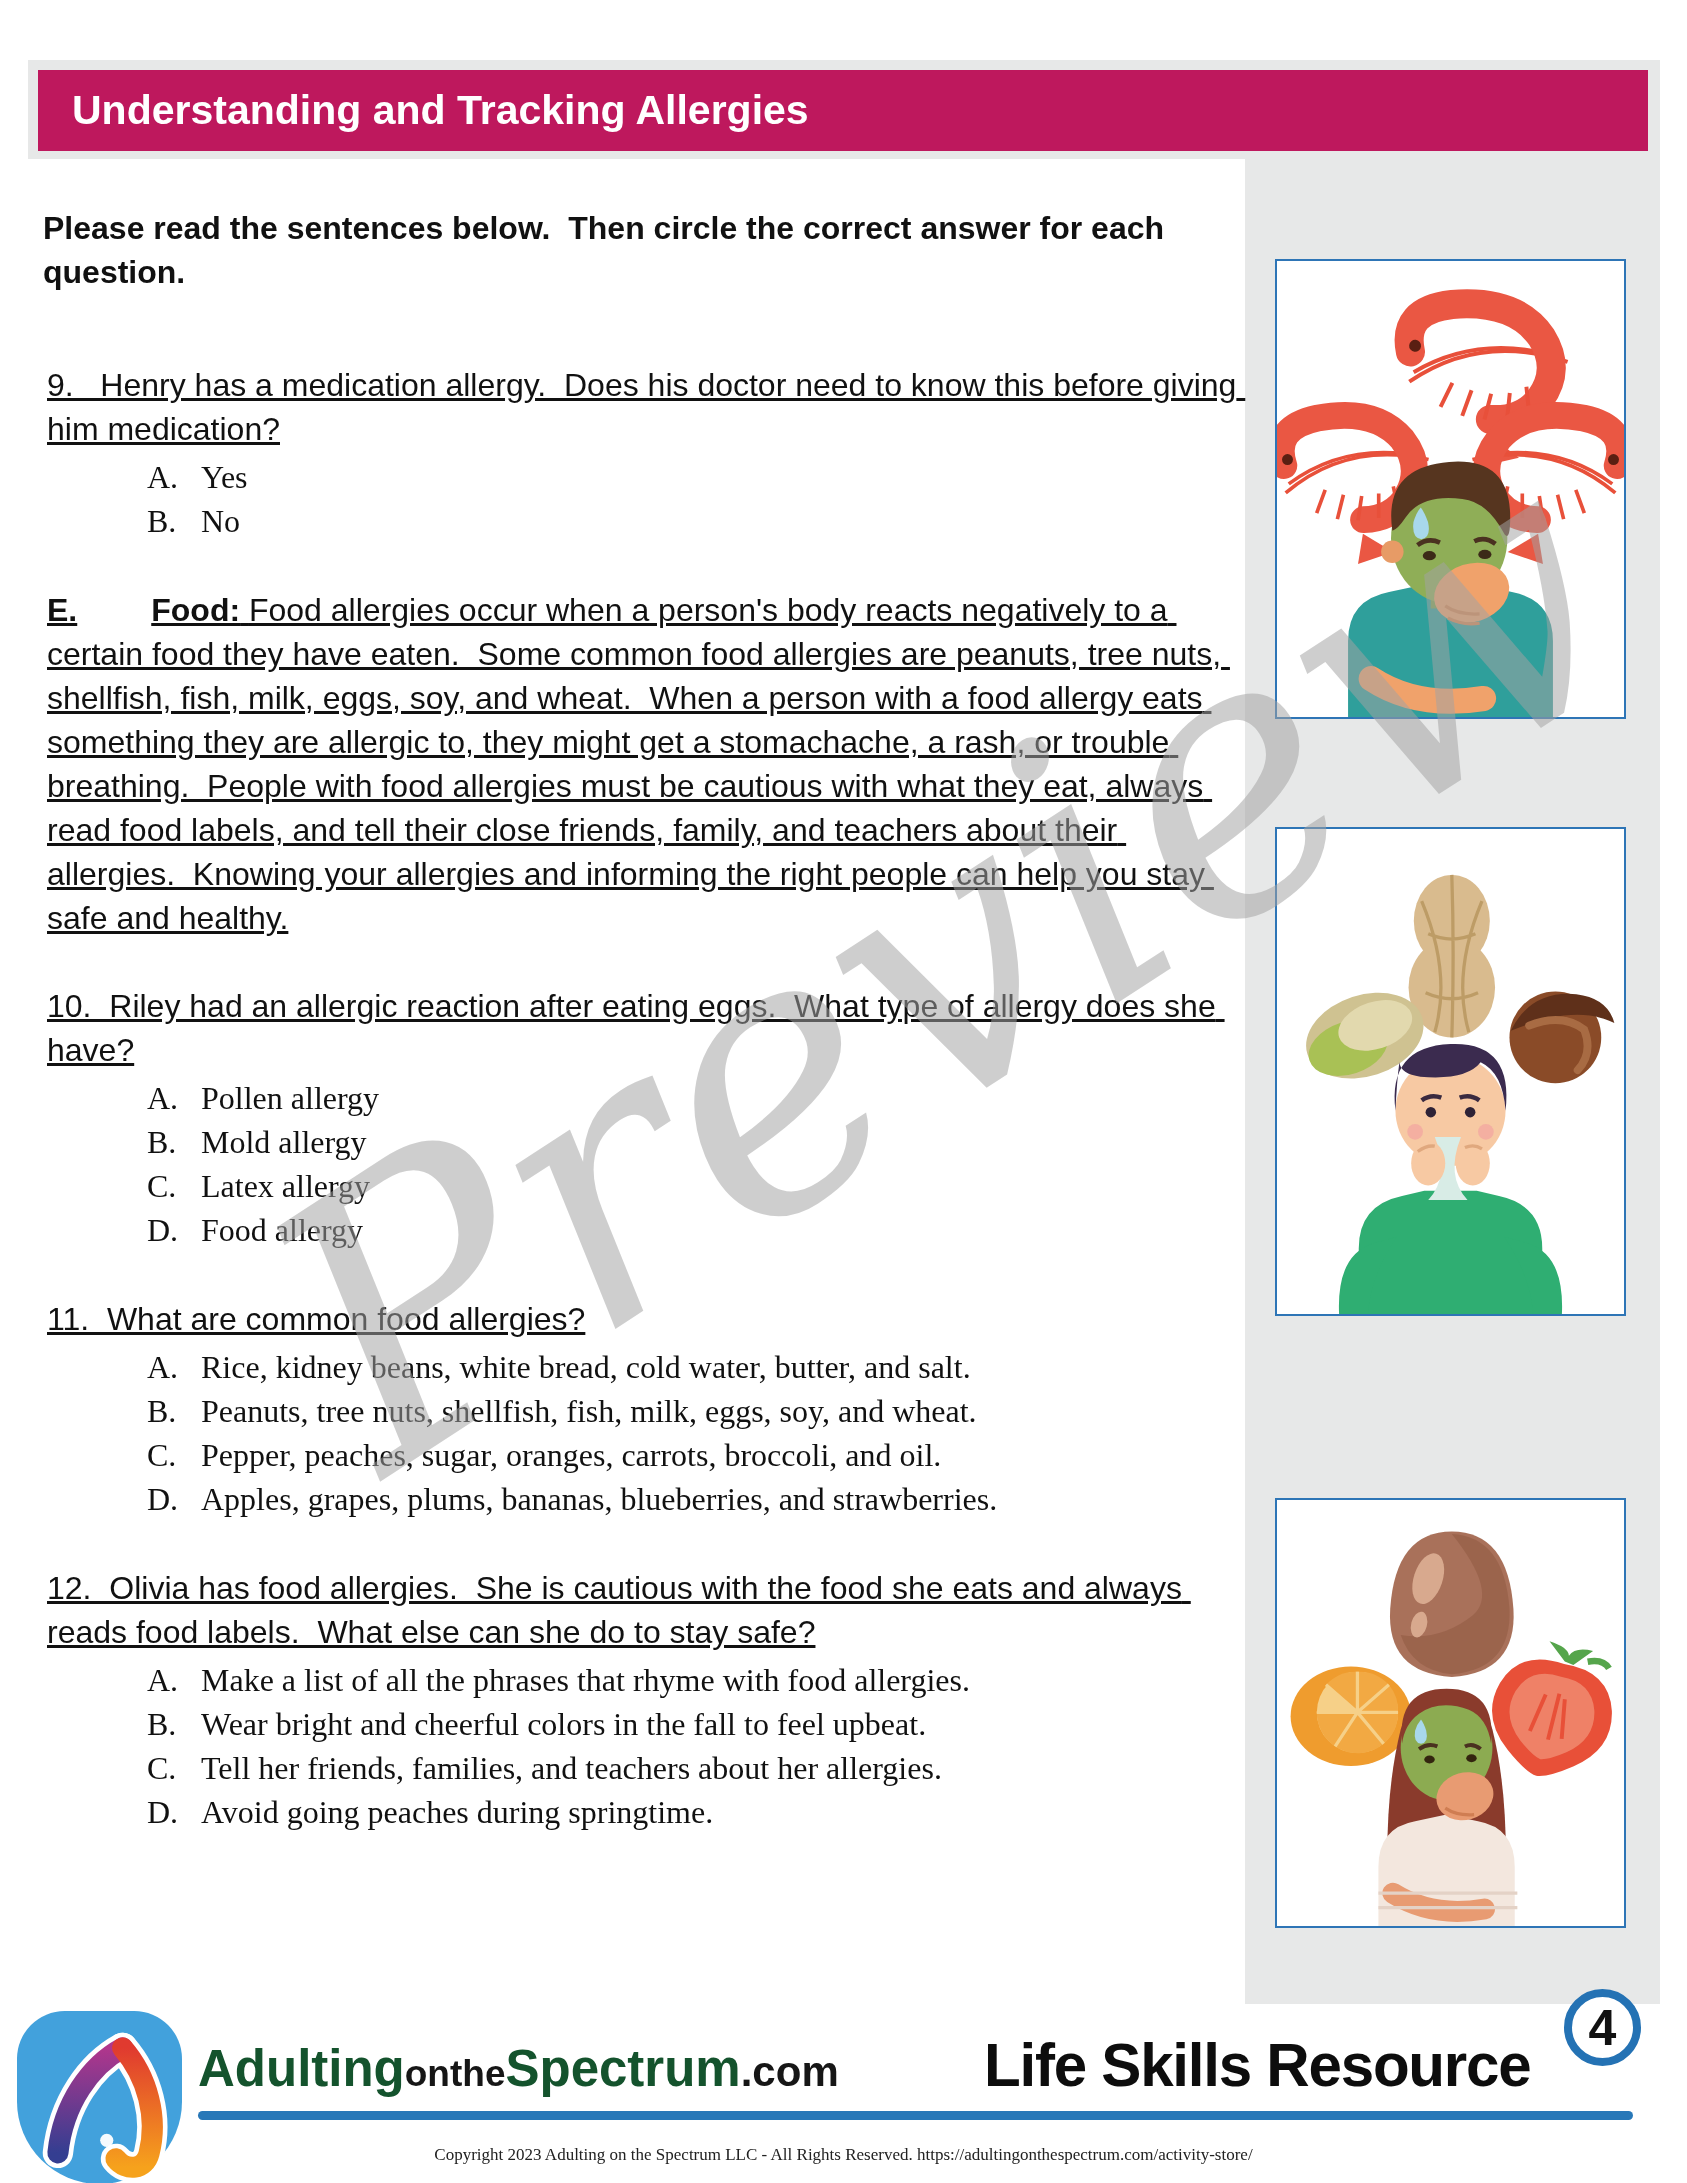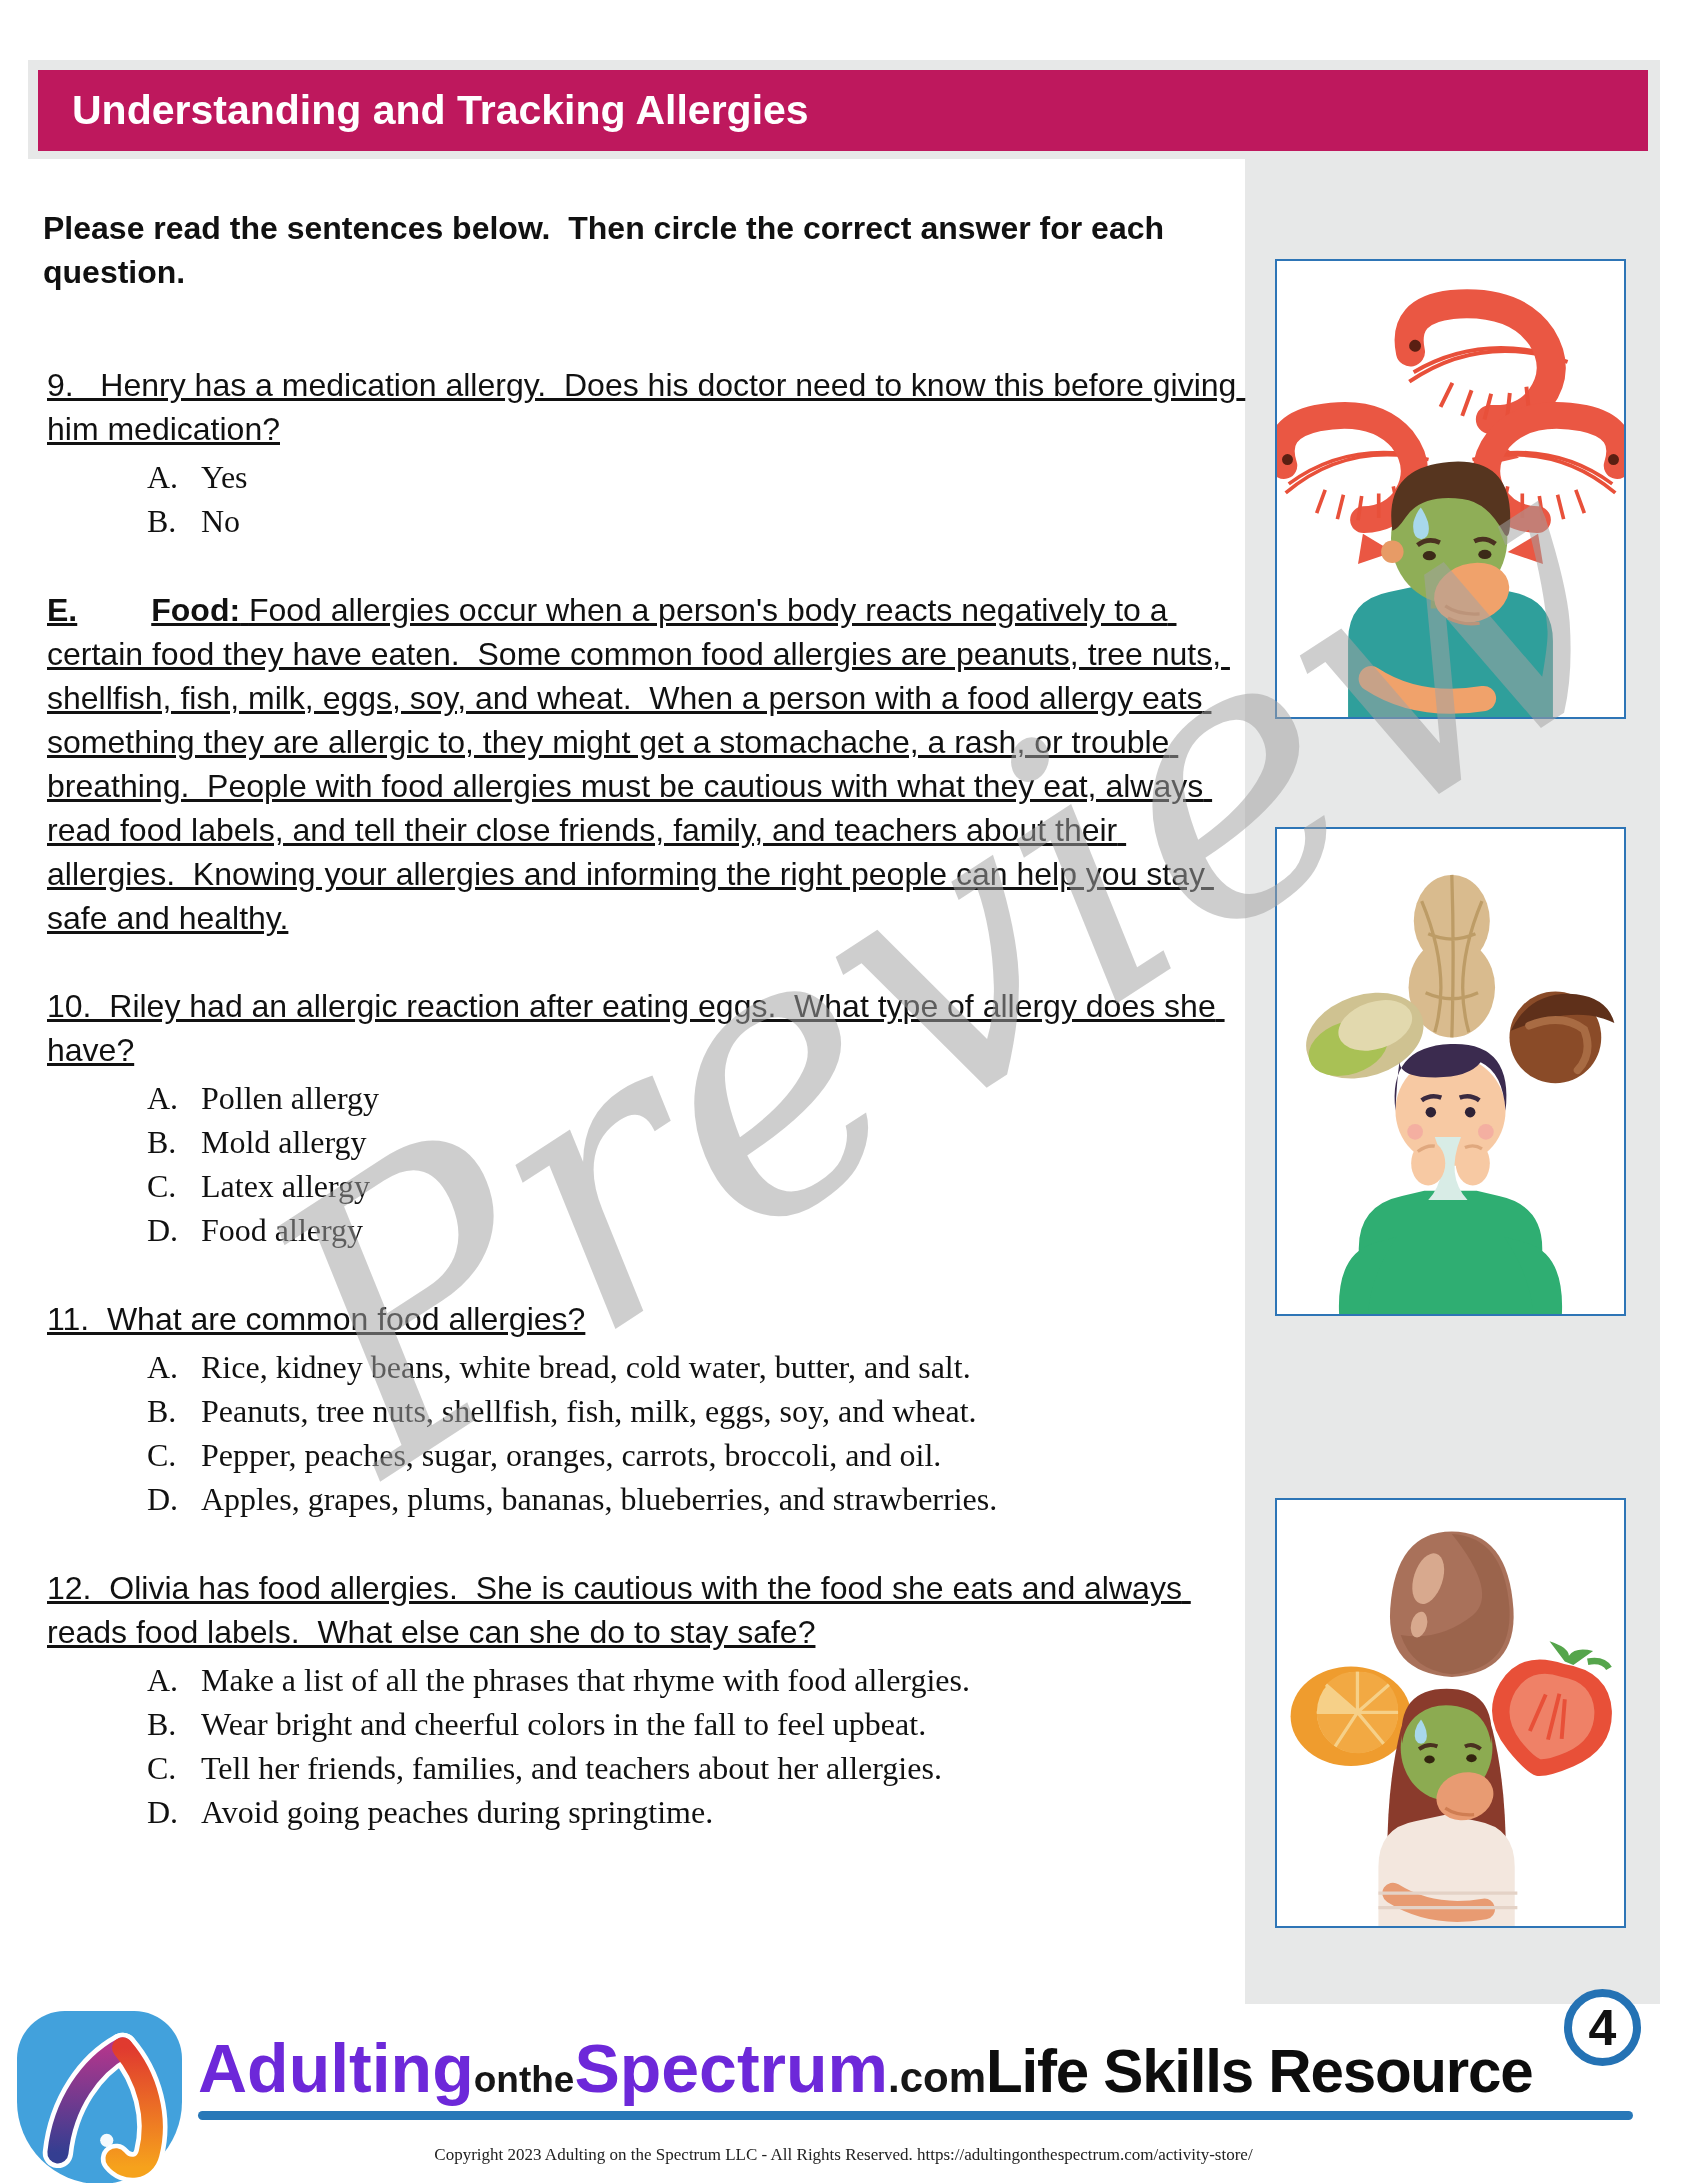--- a/index.html
+++ b/index.html
@@ -57,21 +57,21 @@
   
   .logo-box{
     position:absolute;left:17px;top:2011px;width:165px;height:173px;
     background:#42a1dc;border-radius:48px 48px 83px 83px;z-index:2;
   }
   .brand-row{
     position:absolute;left:198px;top:2029px;width:1349px;z-index:2;
     display:flex;justify-content:space-between;align-items:baseline;
   }
   .brand{white-space:nowrap;}
-  .brand .p1,.brand .p3{color:#6d28d9;font-size:68px;font-weight:800;}
+  .brand .p1,.brand .p3{color:#14532d;font-size:51px;font-weight:800;}
   .brand .p2{color:#161616;font-size:37px;font-weight:700;}
   .brand .p4{color:#161616;font-size:42px;font-weight:800;}
   .tagline{
     color:#0d0d0d;font-size:62px;font-weight:800;letter-spacing:-1.3px;
     transform:scaleX(0.97);transform-origin:left;white-space:nowrap;
   }
   .footer-rule{
     position:absolute;left:198px;top:2111px;width:1435px;height:9.3px;
     background:#2878b8;border-radius:4.6px;z-index:2;
   }

